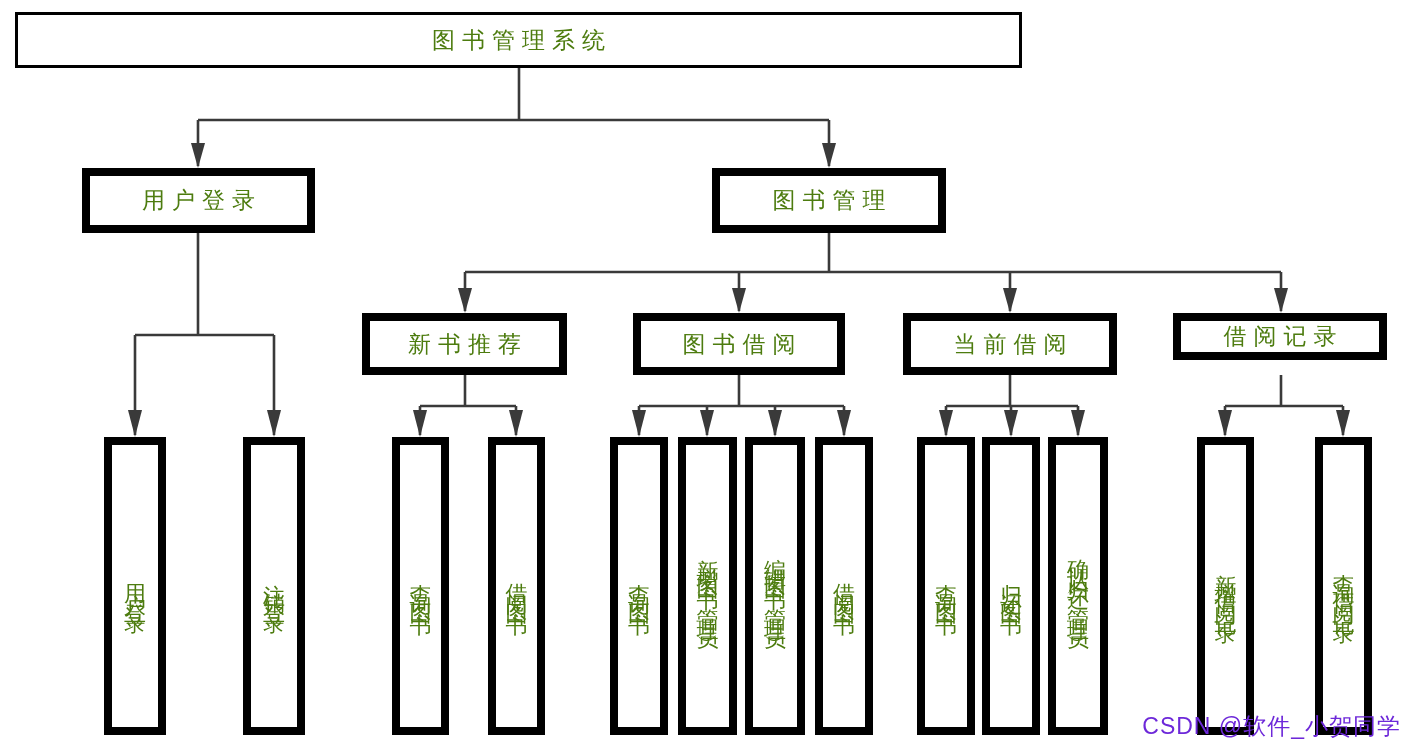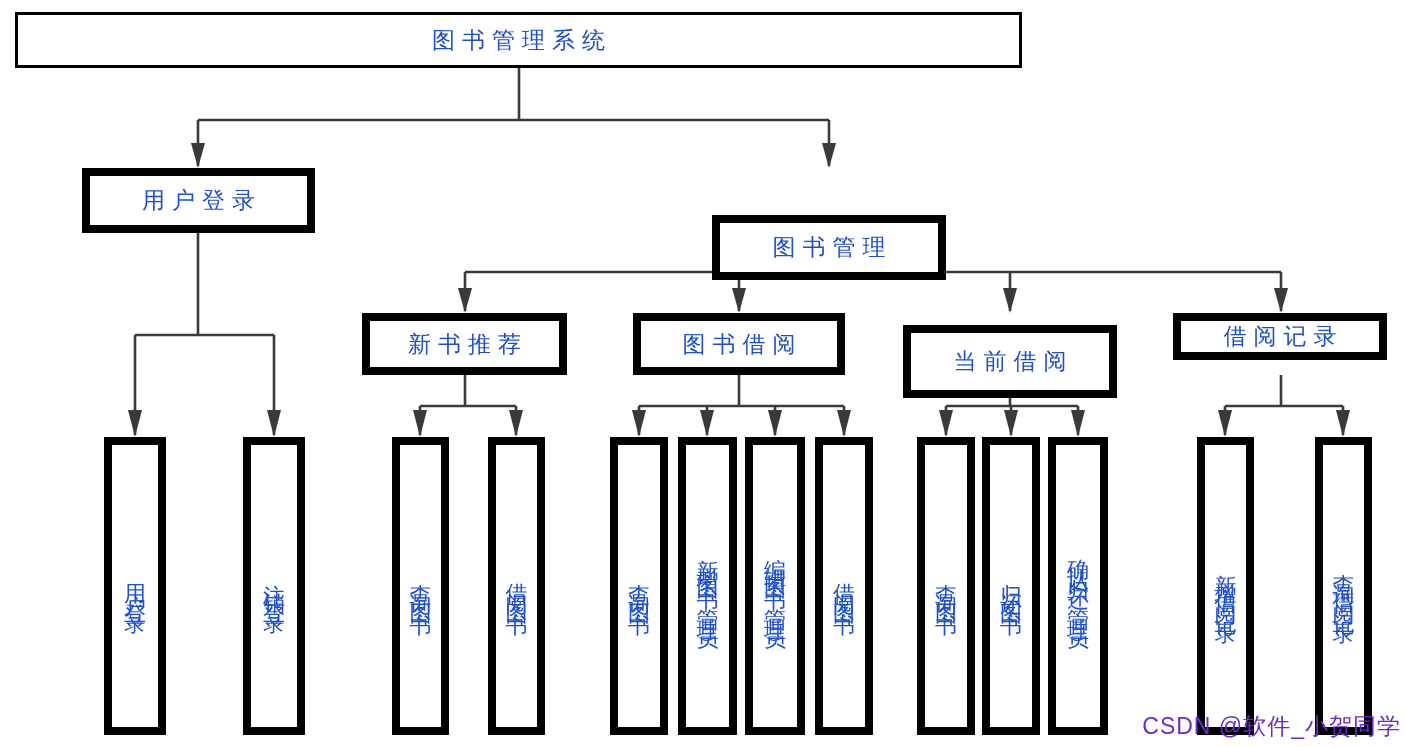--- a/index.html
+++ b/index.html
@@ -17,21 +17,21 @@
     width: 1405px; height: 747px;
   }
   .node {
     position: absolute;
     box-sizing: border-box;
     border: 8px solid #000000;
     background: #ffffff;
     display: flex;
     align-items: center;
     justify-content: center;
-    color: #1d4ed8;
+    color: #4d7c0f;
   }
   .hlabel {
     font-size: 23px;
     letter-spacing: 7px;
     text-indent: 7px; 
     white-space: nowrap;
   }
   .leaf .vtext {
     writing-mode: vertical-rl;
     text-orientation: mixed;
@@ -99,31 +99,31 @@
     </g>
   </svg>
 
   <div class="node root-node" style="left:15px; top:12px; width:1007px; height:56px;">
     <span class="hlabel">图书管理系统</span>
   </div>
 
   <div class="node" style="left:82px; top:168px; width:233px; height:65px;">
     <span class="hlabel">用户登录</span>
   </div>
-  <div class="node" style="left:712px; top:168px; width:234px; height:65px;margin-top:47px;">
+  <div class="node" style="left:712px; top:168px; width:234px; height:65px;">
     <span class="hlabel">图书管理</span>
   </div>
 
   <div class="node" style="left:362px; top:313px; width:205px; height:62px;">
     <span class="hlabel">新书推荐</span>
   </div>
   <div class="node" style="left:633px; top:313px; width:212px; height:62px;">
     <span class="hlabel">图书借阅</span>
   </div>
-  <div class="node" style="left:903px; top:313px; width:214px; height:73px;margin-top:12px;">
+  <div class="node" style="left:903px; top:313px; width:214px; height:62px;">
     <span class="hlabel">当前借阅</span>
   </div>
   <div class="node" style="left:1173px; top:313px; width:214px; height:47px;">
     <span class="hlabel">借阅记录</span>
   </div>
 
   <div class="node leaf" style="left:104px; top:437px; width:62px; height:298px;">
     <span class="vtext">用户登录</span>
   </div>
   <div class="node leaf" style="left:243px; top:437px; width:62px; height:298px;">

